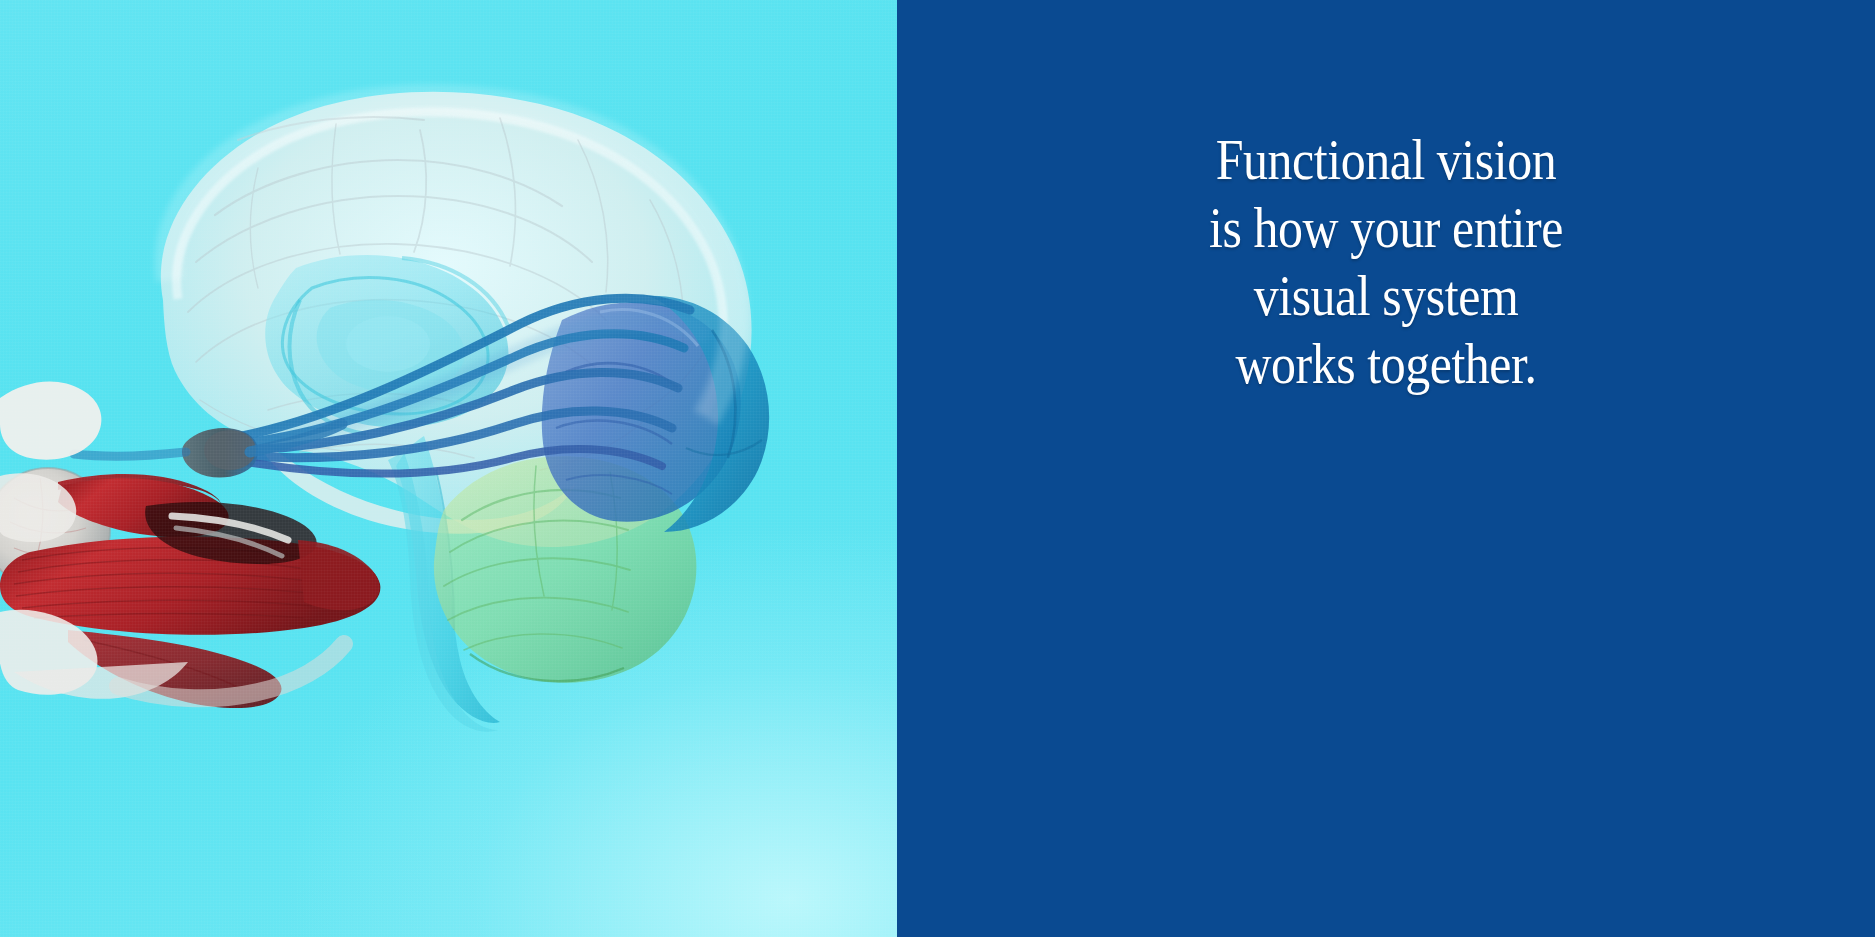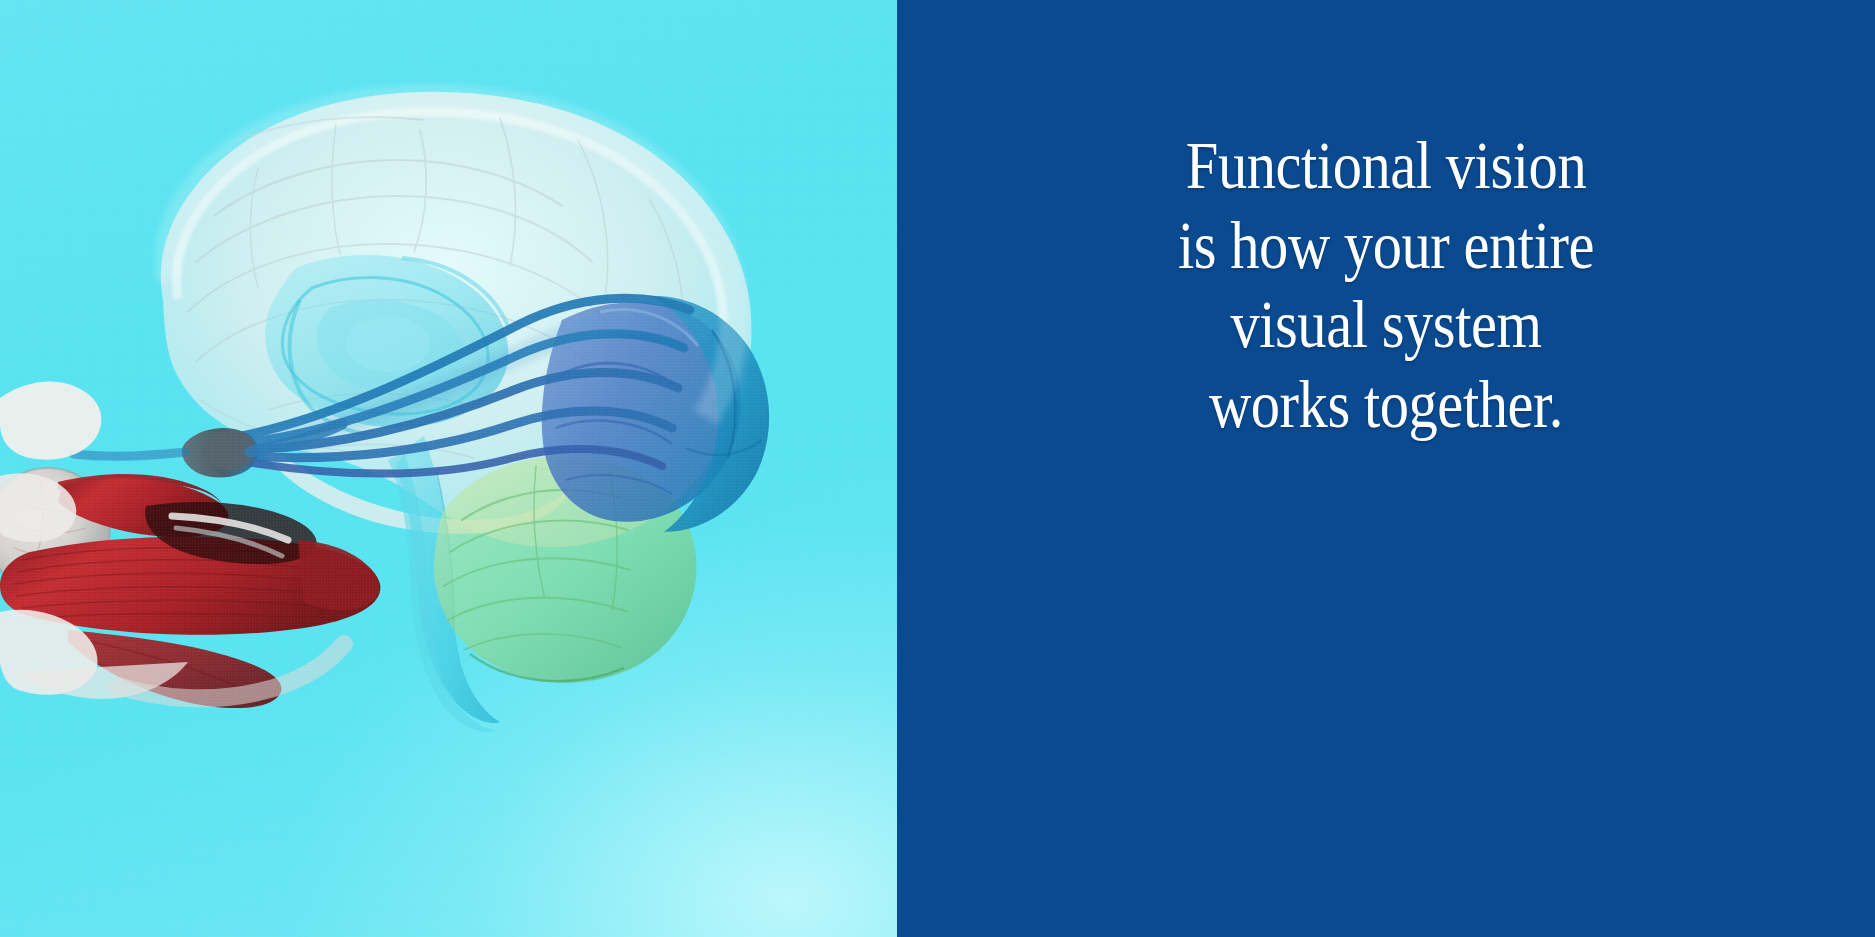--- a/index.html
+++ b/index.html
@@ -52,21 +52,21 @@
   }
   #headline {
     position: absolute;
     left: 0; top: 0;
     width: 978px;
     padding-top: 126px;
     box-sizing: border-box;
     text-align: center;
     color: #ffffff;
     font-family: "Liberation Serif", "DejaVu Serif", serif;
-    font-size: 68px;
+    font-size: 58px;
     line-height: 1.17;
     font-weight: 400;
     letter-spacing: -0.5px;
     text-shadow: 0 2px 3px rgba(0,0,0,0.22);
   }
   #headline .hl-line {
     display: block;
     transform: scaleX(0.86);
     transform-origin: center center;
     white-space: nowrap;

